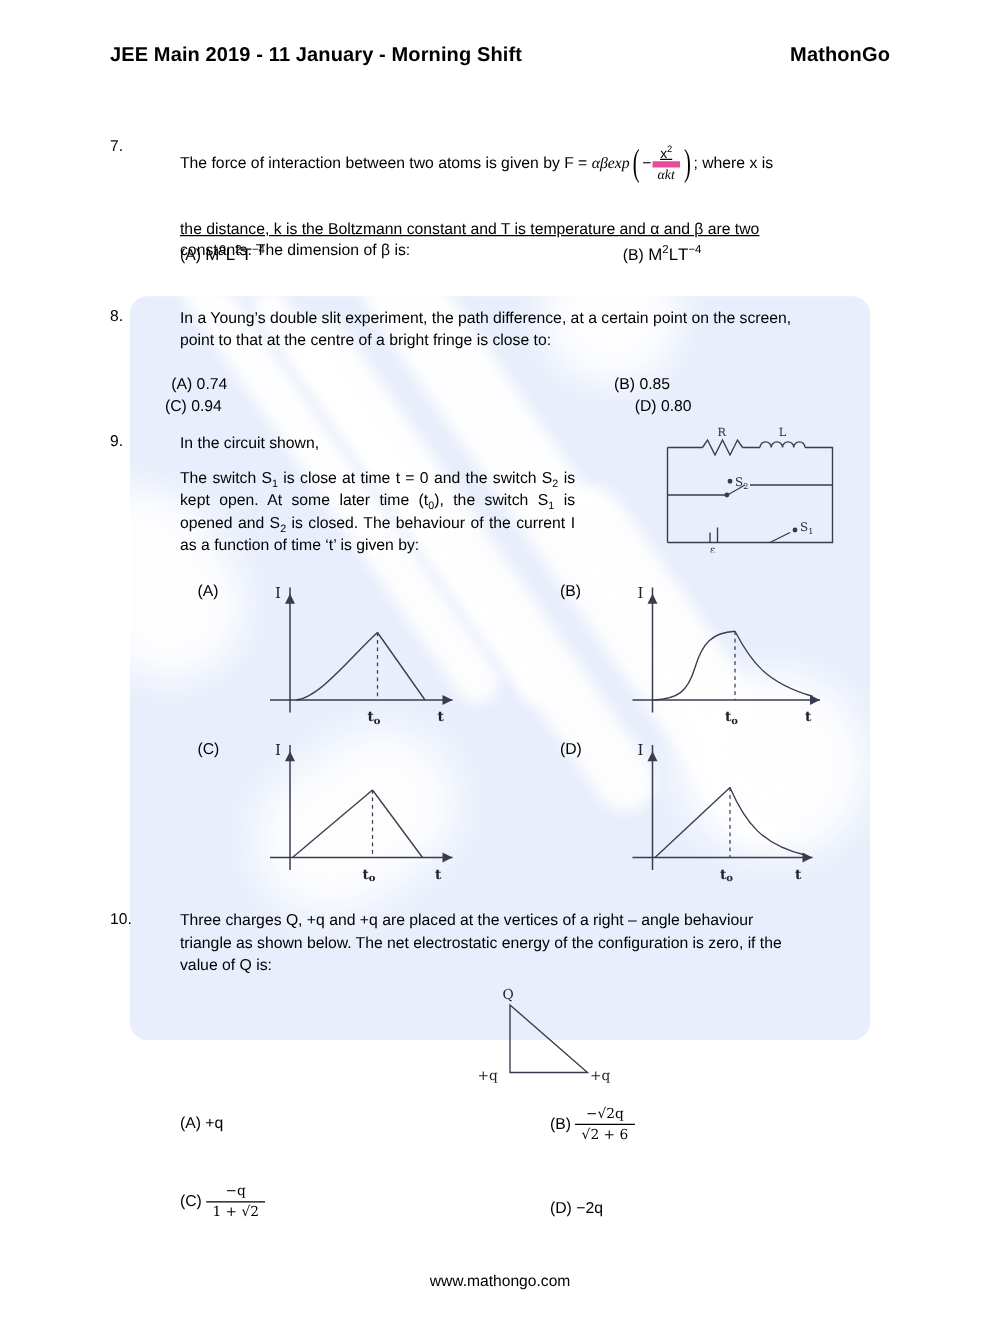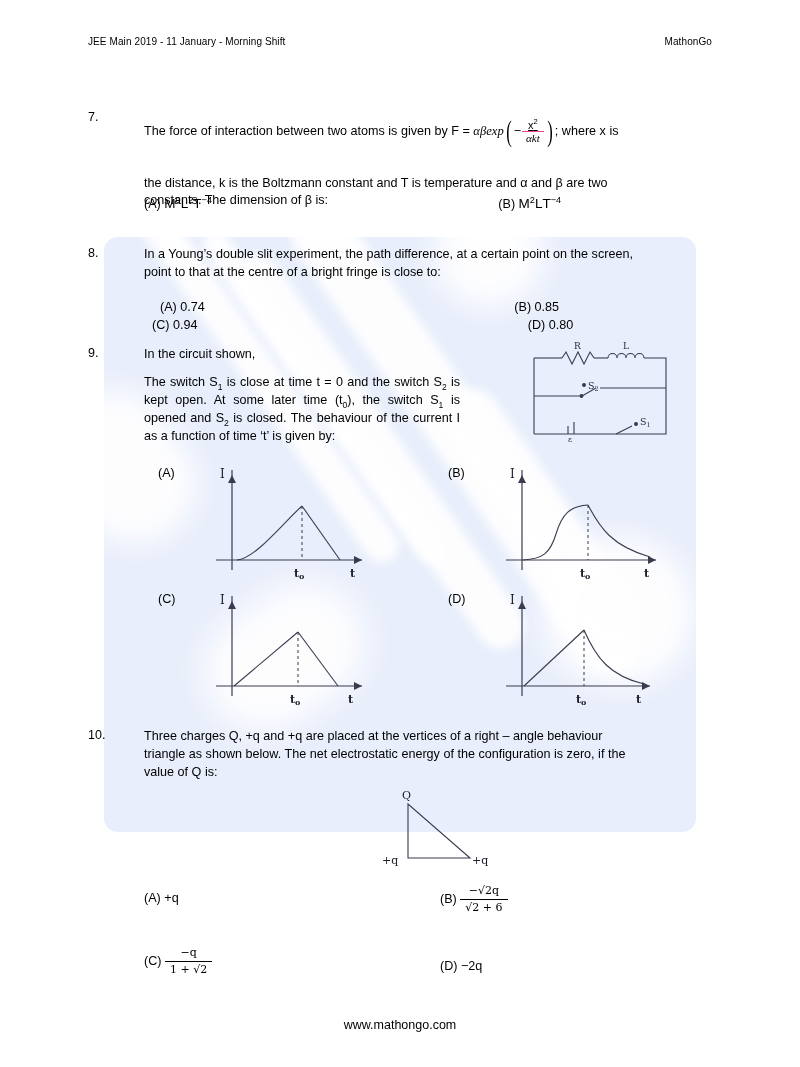--- a/index.html
+++ b/index.html
@@ -43,22 +43,22 @@
     opacity: .92;
     filter: blur(5px);
     transform: rotate(-35deg);
     border-radius: 40px;
   }
 
   
   .hdr {
     position: absolute;
     top: 36px;
-    font-size: 10px;
-    font-weight: normal;
+    font-size: 16px;
+    font-weight: bold;
     letter-spacing: .1px;
   }
   .hdr-left { left: 88px; }
   .hdr-right { right: 88px; }
   .footer {
     position: absolute;
     left: 0; right: 0; top: 1018px;
     text-align: center;
     font-size: 12.5px;
   }
@@ -94,21 +94,21 @@
 
   
   .inline-frac {
     display: inline-block;
     vertical-align: middle;
     text-align: center;
     font-size: 11px;
     line-height: 1.1;
     margin: 0 1px;
   }
-  .inline-frac .num { border-bottom: 1px solid #ec4899; padding: 0 4px; display: block; text-decoration: underline; }
+  .inline-frac .num { border-bottom: 5px solid #ec4899; padding: 0 4px; display: block; text-decoration: underline; }
   .inline-frac .den { padding: 0 4px 0; display: block; }
   .bigparen {
     display: inline-block;
     font-size: 30px;
     vertical-align: middle;
     font-weight: 300;
     transform: scaleX(.55);
     font-family: "Liberation Serif", serif;
   }
 
@@ -174,21 +174,21 @@
 
   <div class="hdr hdr-left">JEE Main 2019 - 11 January - Morning Shift</div>
   <div class="hdr hdr-right">MathonGo</div>
 
   <div class="qblock" style="left:88px; top:110px; width:640px;">
     <div class="qnum">7.</div>
     <div class="qbody">
       <div style="white-space:nowrap;">
         <span>The force of interaction between two atoms is given by F = </span><span class="gk">αβexp</span><span class="bigparen">(</span><span>−</span><span class="inline-frac"><span class="num"><span>x</span><sup>2</sup></span><span class="den gk">αkt</span></span><span class="bigparen">)</span><span>; where x is</span>
       </div>
-      <div style="margin-top:22px;">the distance, k is the Boltzmann constant and T is temperature and α and β are two</div>
+      <div style="margin-top:22px;text-decoration:underline;">the distance, k is the Boltzmann constant and T is temperature and α and β are two</div>
       <div>constants. The dimension of β is:</div>
     </div>
   </div>
   <div class="opts" style="position:absolute; left:88px; top:194px; width:640px; z-index:2;">
     <div class="optcol">
       <span>(A)</span>
       <span style="font-size:13.5px;"><span>M</span><sup>0</sup><span>L</span><sup>2</sup><span>T</span><sup>−4</sup></span>
     </div>
     <div class="optcol2">
       <span>(B)</span>
@@ -196,25 +196,25 @@
     </div>
   </div>
 
   <div class="qblock" style="left:88px; top:246px; width:640px;">
     <div class="qnum">8.</div>
     <div class="qbody justify" style="width:584px;">
       <div>In a Young’s double slit experiment, the path difference, at a certain point on the screen,</div>
       <div>point to that at the centre of a bright fringe is close to:</div>
     </div>
   </div>
-  <div class="opts" style="position:absolute; left:104px; top:298px; width:640px; z-index:2;">
+  <div class="opts" style="position:absolute; left:81px; top:298px; width:640px; z-index:2;">
     <div class="optcol"><span>(A)</span> <span>0.74</span></div>
     <div class="optcol2"><span>(B)</span> <span>0.85</span></div>
   </div>
-  <div class="opts" style="position:absolute; left:96px; top:316px; width:640px; z-index:2;gap:48px;">
+  <div class="opts" style="position:absolute; left:76px; top:316px; width:640px; z-index:2;gap:48px;">
     <div class="optcol"><span>(C)</span> <span>0.94</span></div>
     <div class="optcol2"><span>(D)</span> <span>0.80</span></div>
   </div>
 
   <div class="qblock" style="left:88px; top:346px; width:420px;">
     <div class="qnum">9.</div>
     <div class="qbody">
       <div>In the circuit shown,</div>
       <div class="justify" style="width:316px; margin-top:10px;"><span>The switch S</span><sub>1</sub><span> is   close at time t = 0 and the switch S</span><sub>2</sub><span> is kept open. At some later time (t</span><sub>0</sub><span>), the switch S</span><sub>1</sub><span> is opened and S</span><sub>2</sub><span> is closed. The behaviour of the current I as a function of time ‘t’ is given by:</span></div>
     </div>

